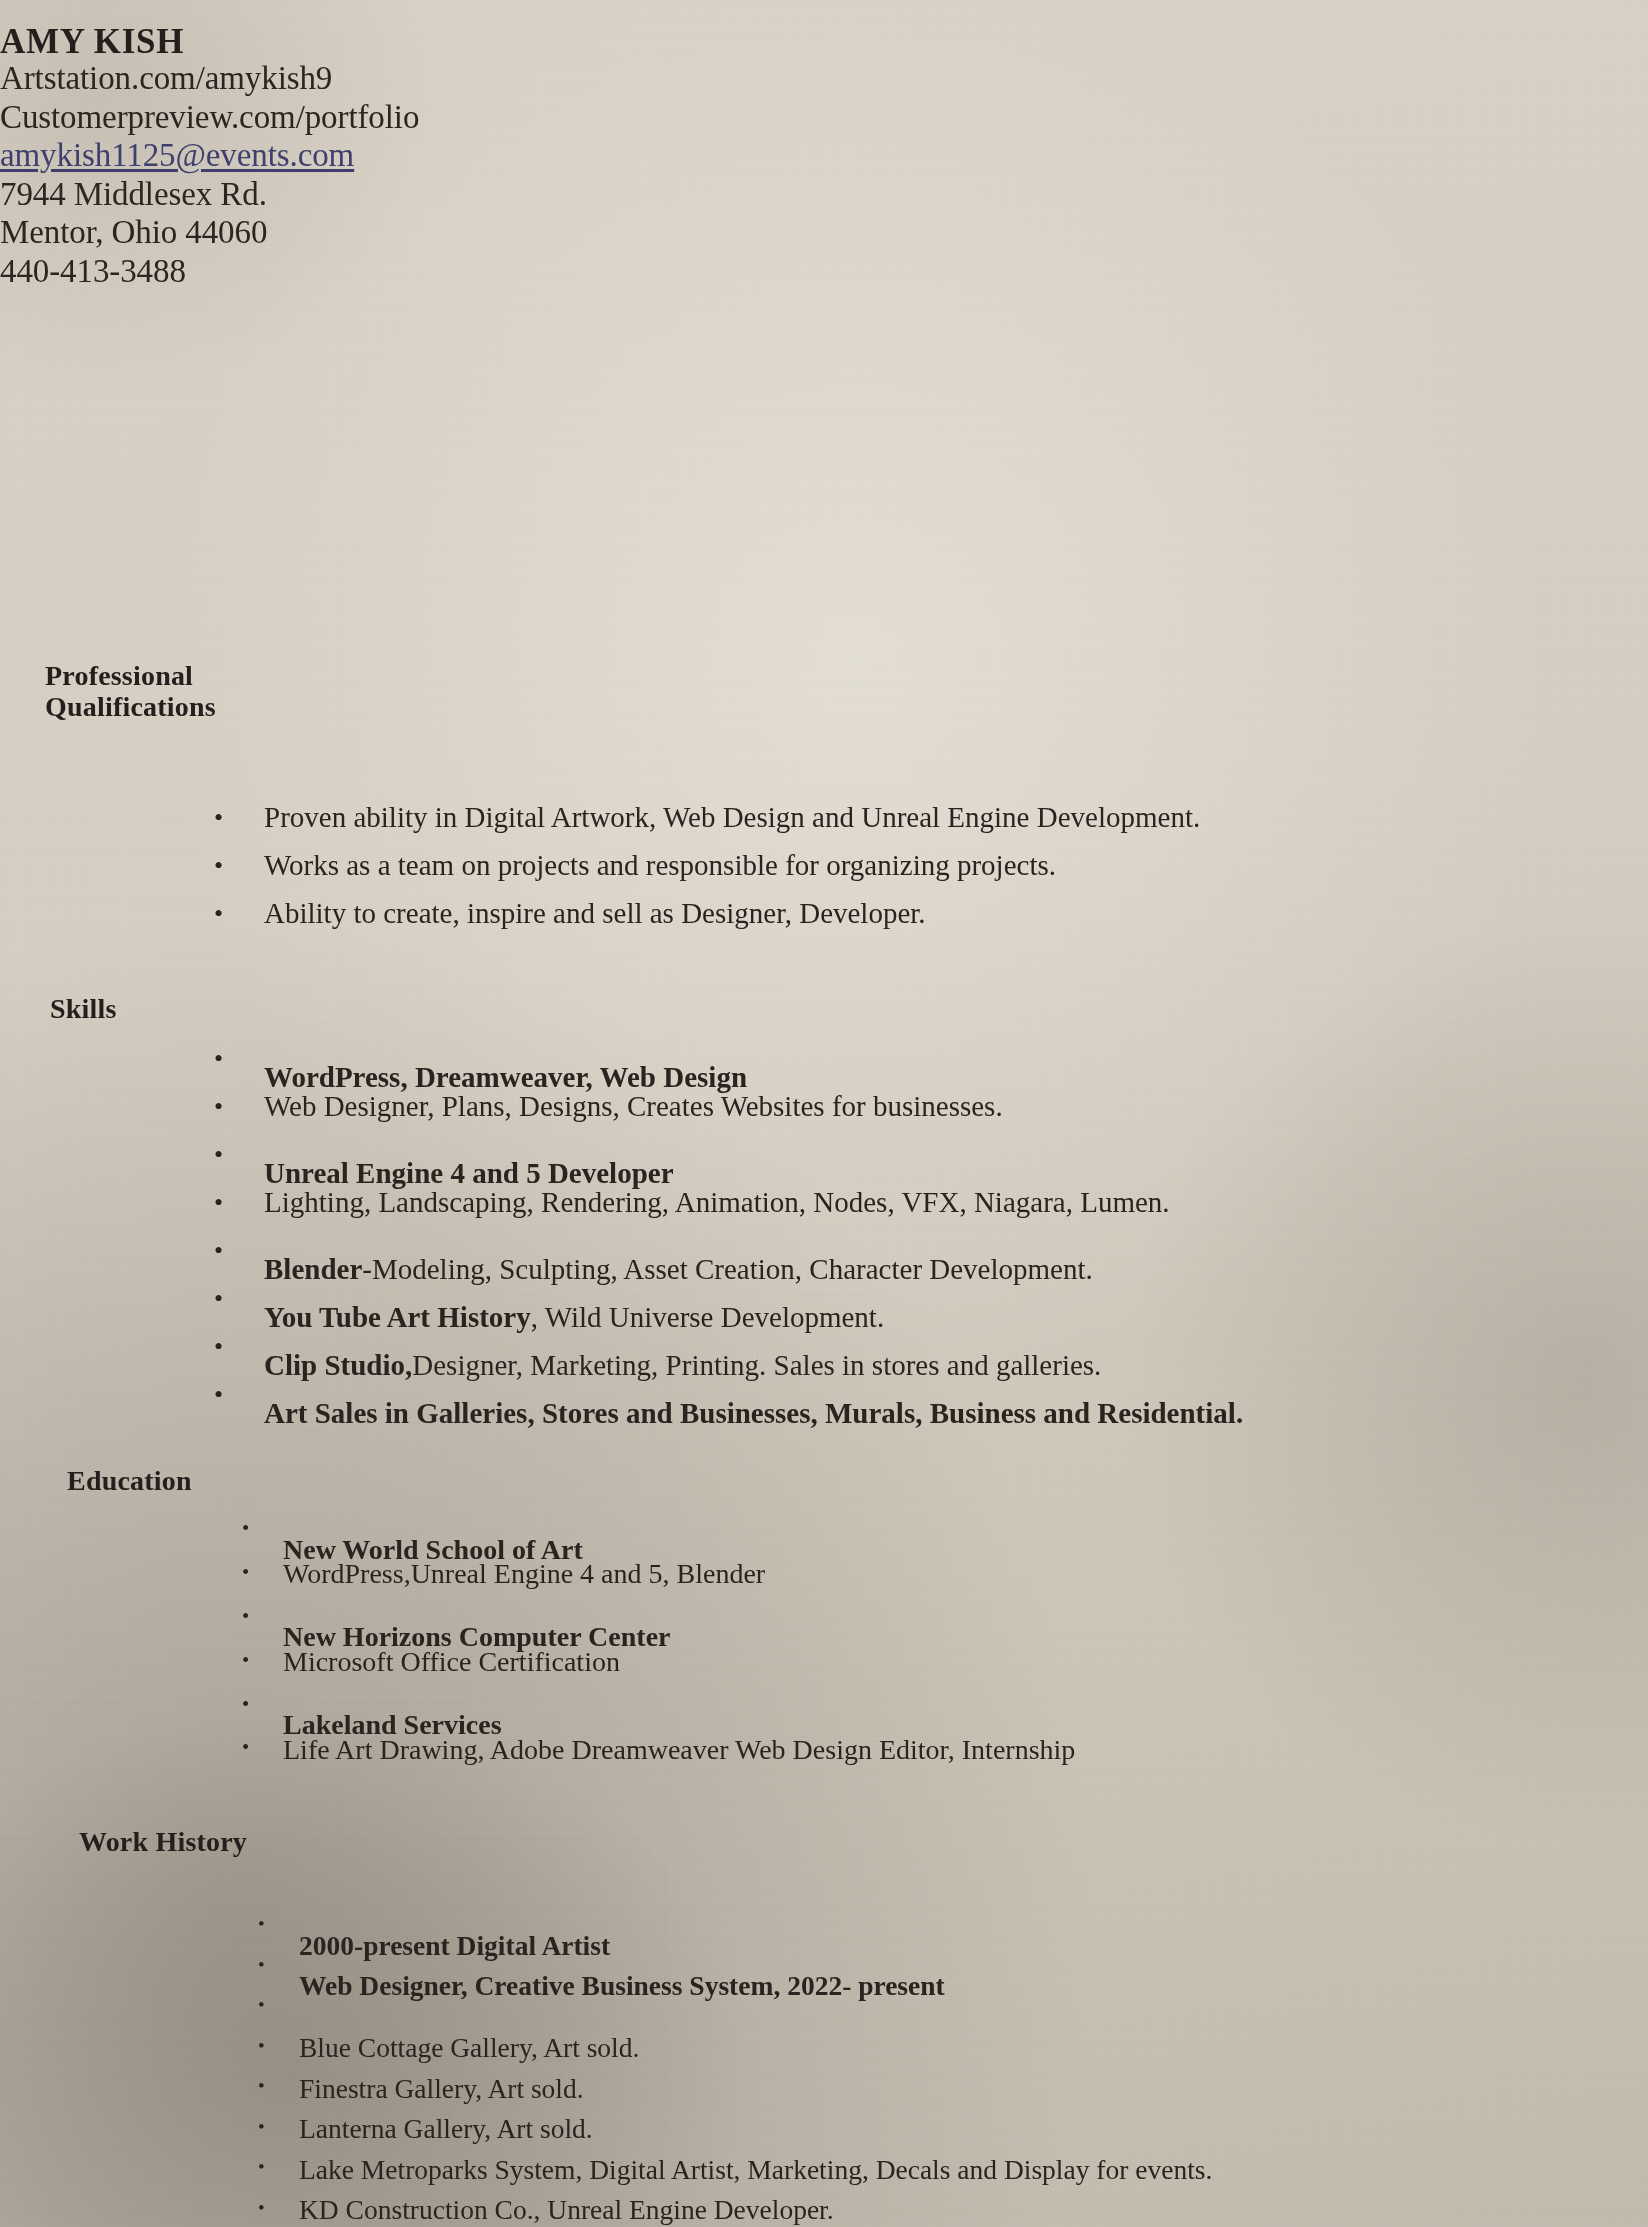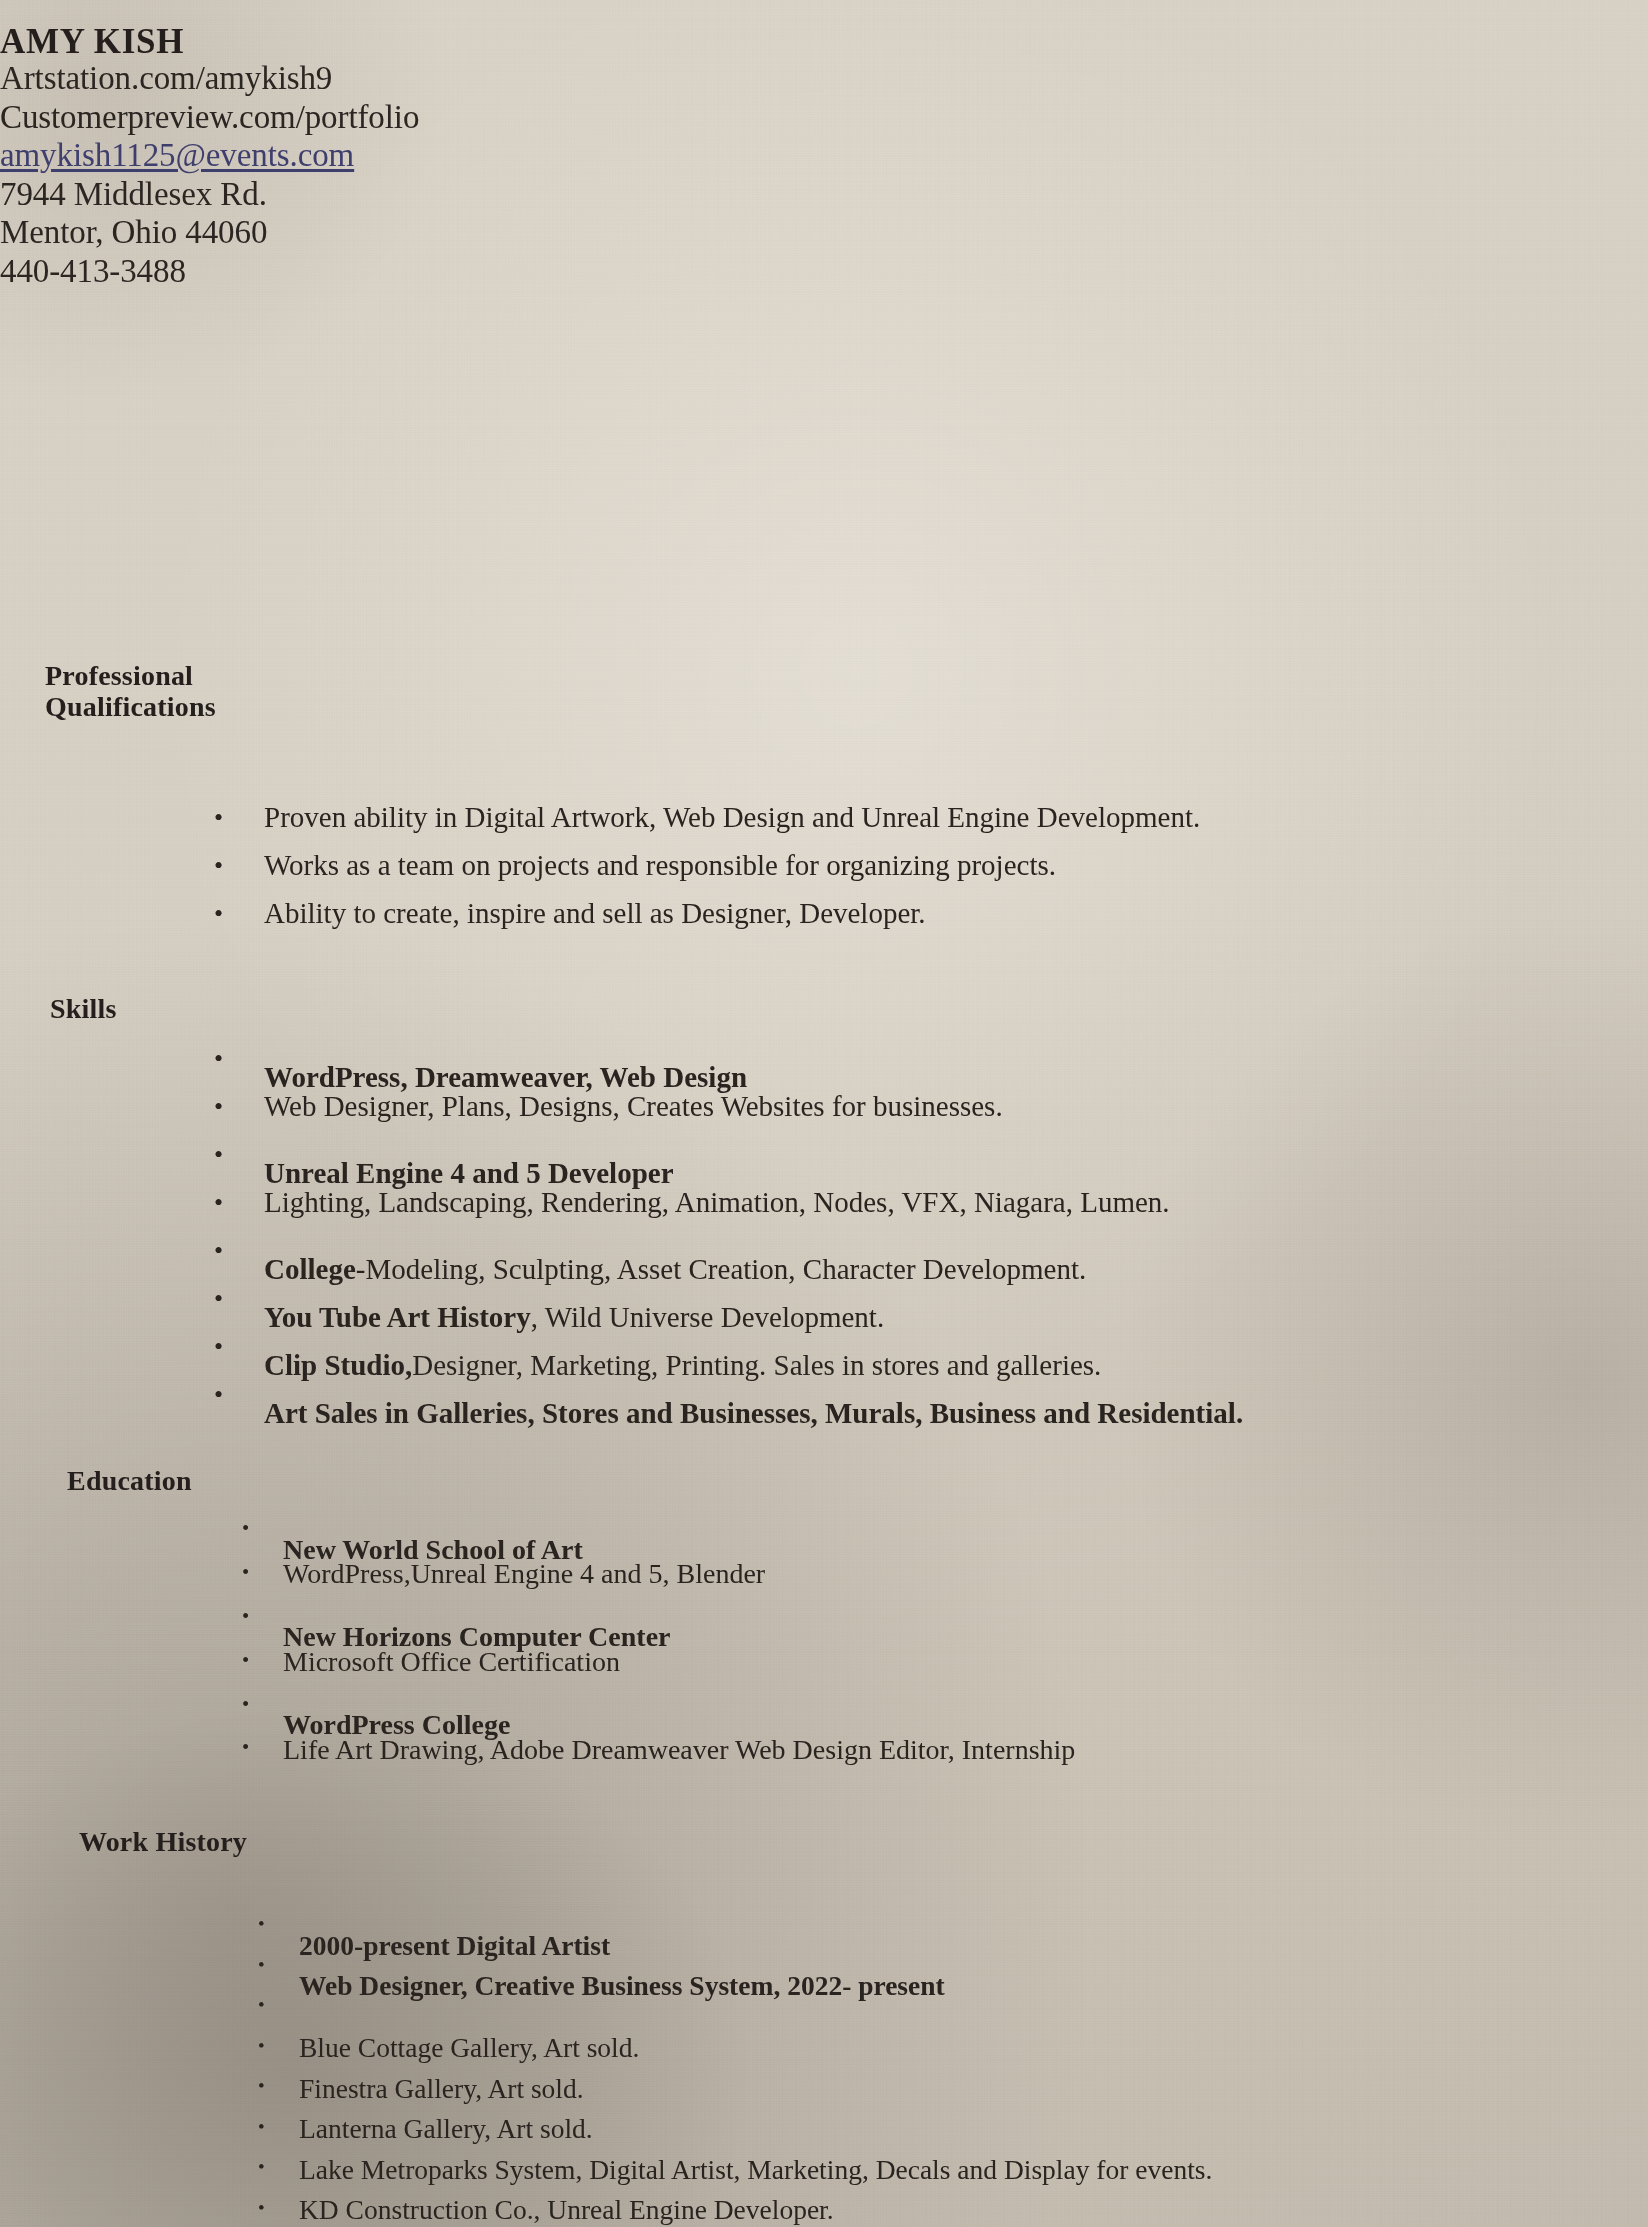--- a/index.html
+++ b/index.html
@@ -167,35 +167,35 @@
         </ul>
     </div>
 
     <div class="section">
       <div class="sec-head" id="skills-head">Skills</div>
       <ul class="bullets" id="skills-list">
           <li><span class="bul">•</span><span class="txt b">WordPress, Dreamweaver, Web Design</span></li>
           <li><span class="bul">•</span><span class="txt">Web Designer, Plans, Designs, Creates Websites for businesses.</span></li>
           <li><span class="bul">•</span><span class="txt b">Unreal Engine 4 and 5 Developer</span></li>
           <li><span class="bul">•</span><span class="txt">Lighting, Landscaping, Rendering, Animation, Nodes, VFX, Niagara, Lumen.</span></li>
-          <li><span class="bul">•</span><span class="txt b">College </span><span class="txt">-Modeling, Sculpting, Asset Creation, Character Development.</span></li>
+          <li><span class="bul">•</span><span class="txt b">Blender </span><span class="txt">-Modeling, Sculpting, Asset Creation, Character Development.</span></li>
           <li><span class="bul">•</span><span class="txt b">You Tube Art History</span><span class="txt">, Wild Universe Development.</span></li>
           <li><span class="bul">•</span><span class="txt b">Clip Studio,</span><span class="txt"> Designer, Marketing, Printing. Sales in stores and galleries.</span></li>
           <li><span class="bul">•</span><span class="txt b">Art Sales in Galleries, Stores and Businesses, Murals, Business and Residential.</span></li>
         </ul>
     </div>
 
     <div class="section">
       <div class="sec-head" id="edu-head">Education</div>
       <ul class="bullets" id="edu-list">
           <li><span class="bul">•</span><span class="txt b">New World School of Art</span></li>
           <li><span class="bul">•</span><span class="txt">WordPress,Unreal Engine 4 and 5, Blender</span></li>
           <li><span class="bul">•</span><span class="txt b">New Horizons Computer Center</span></li>
           <li><span class="bul">•</span><span class="txt">Microsoft Office Certification</span></li>
-          <li><span class="bul">•</span><span class="txt b">WordPress College</span></li>
+          <li><span class="bul">•</span><span class="txt b">Lakeland Services</span></li>
           <li><span class="bul">•</span><span class="txt">Life Art Drawing, Adobe Dreamweaver Web Design Editor, Internship</span></li>
         </ul>
     </div>
 
     <div class="section">
       <div class="sec-head" id="work-head">Work History</div>
       <ul class="bullets" id="work-list">
           <li><span class="bul">•</span><span class="txt b">2000-present Digital Artist</span></li>
           <li><span class="bul">•</span><span class="txt b">Web Designer, Creative Business System, 2022- present</span></li>
           <li><span class="bul">•</span></li>

